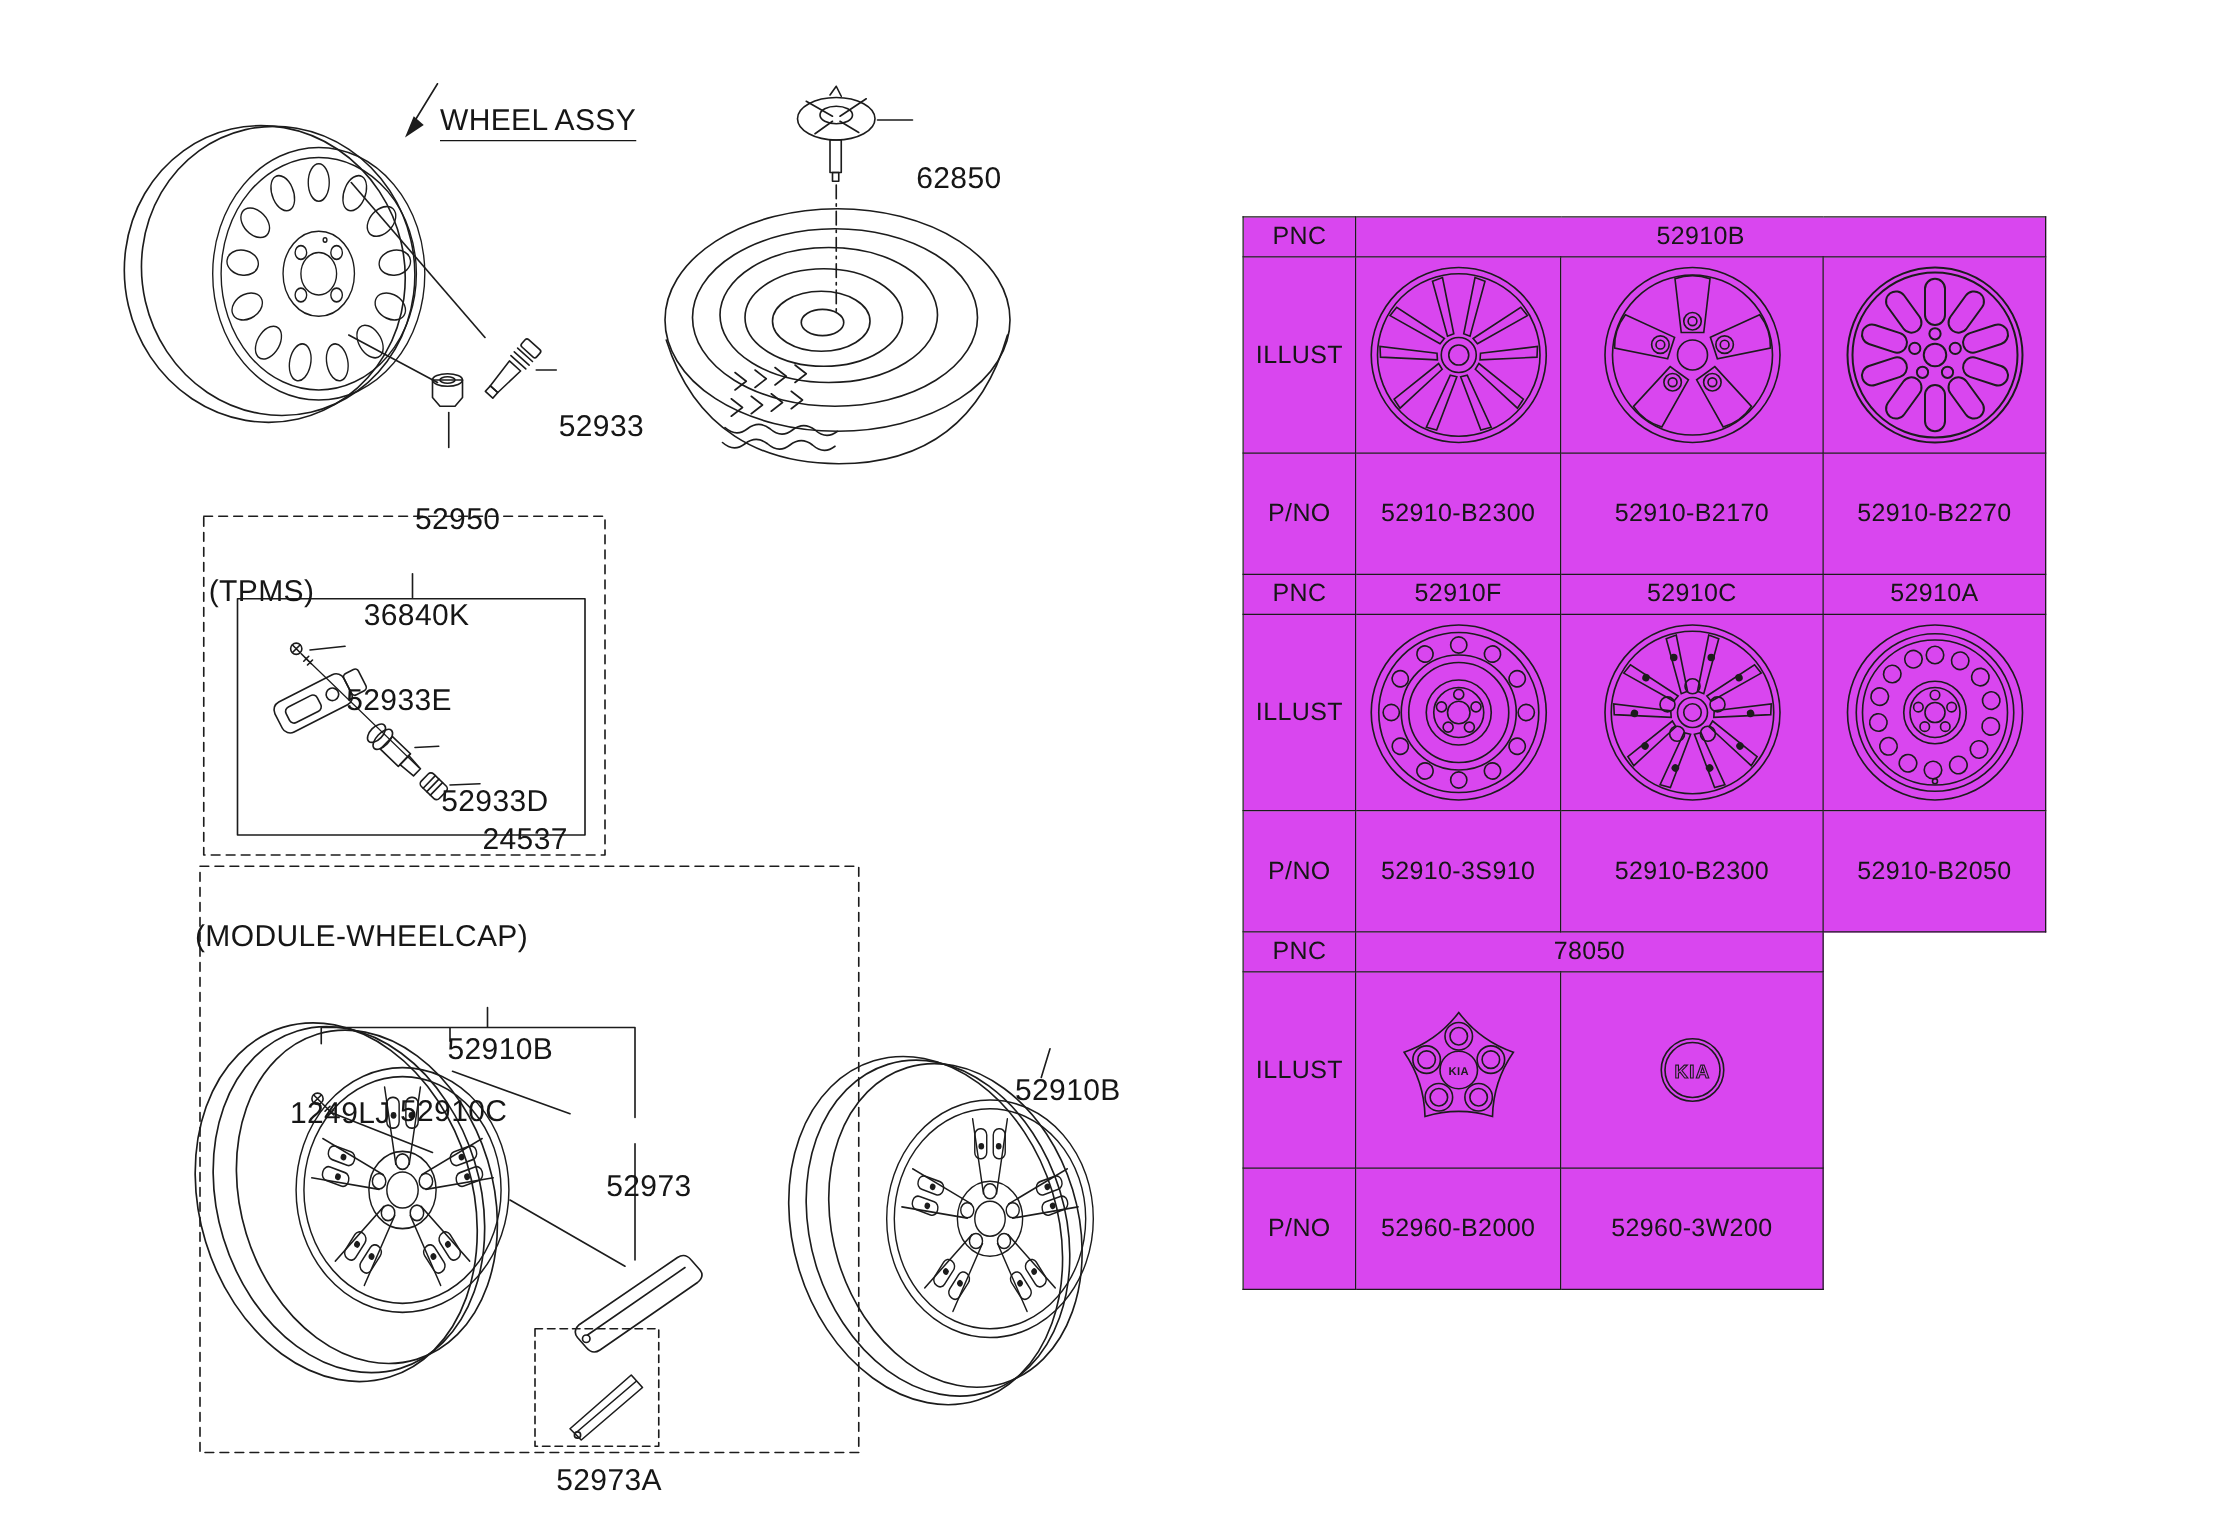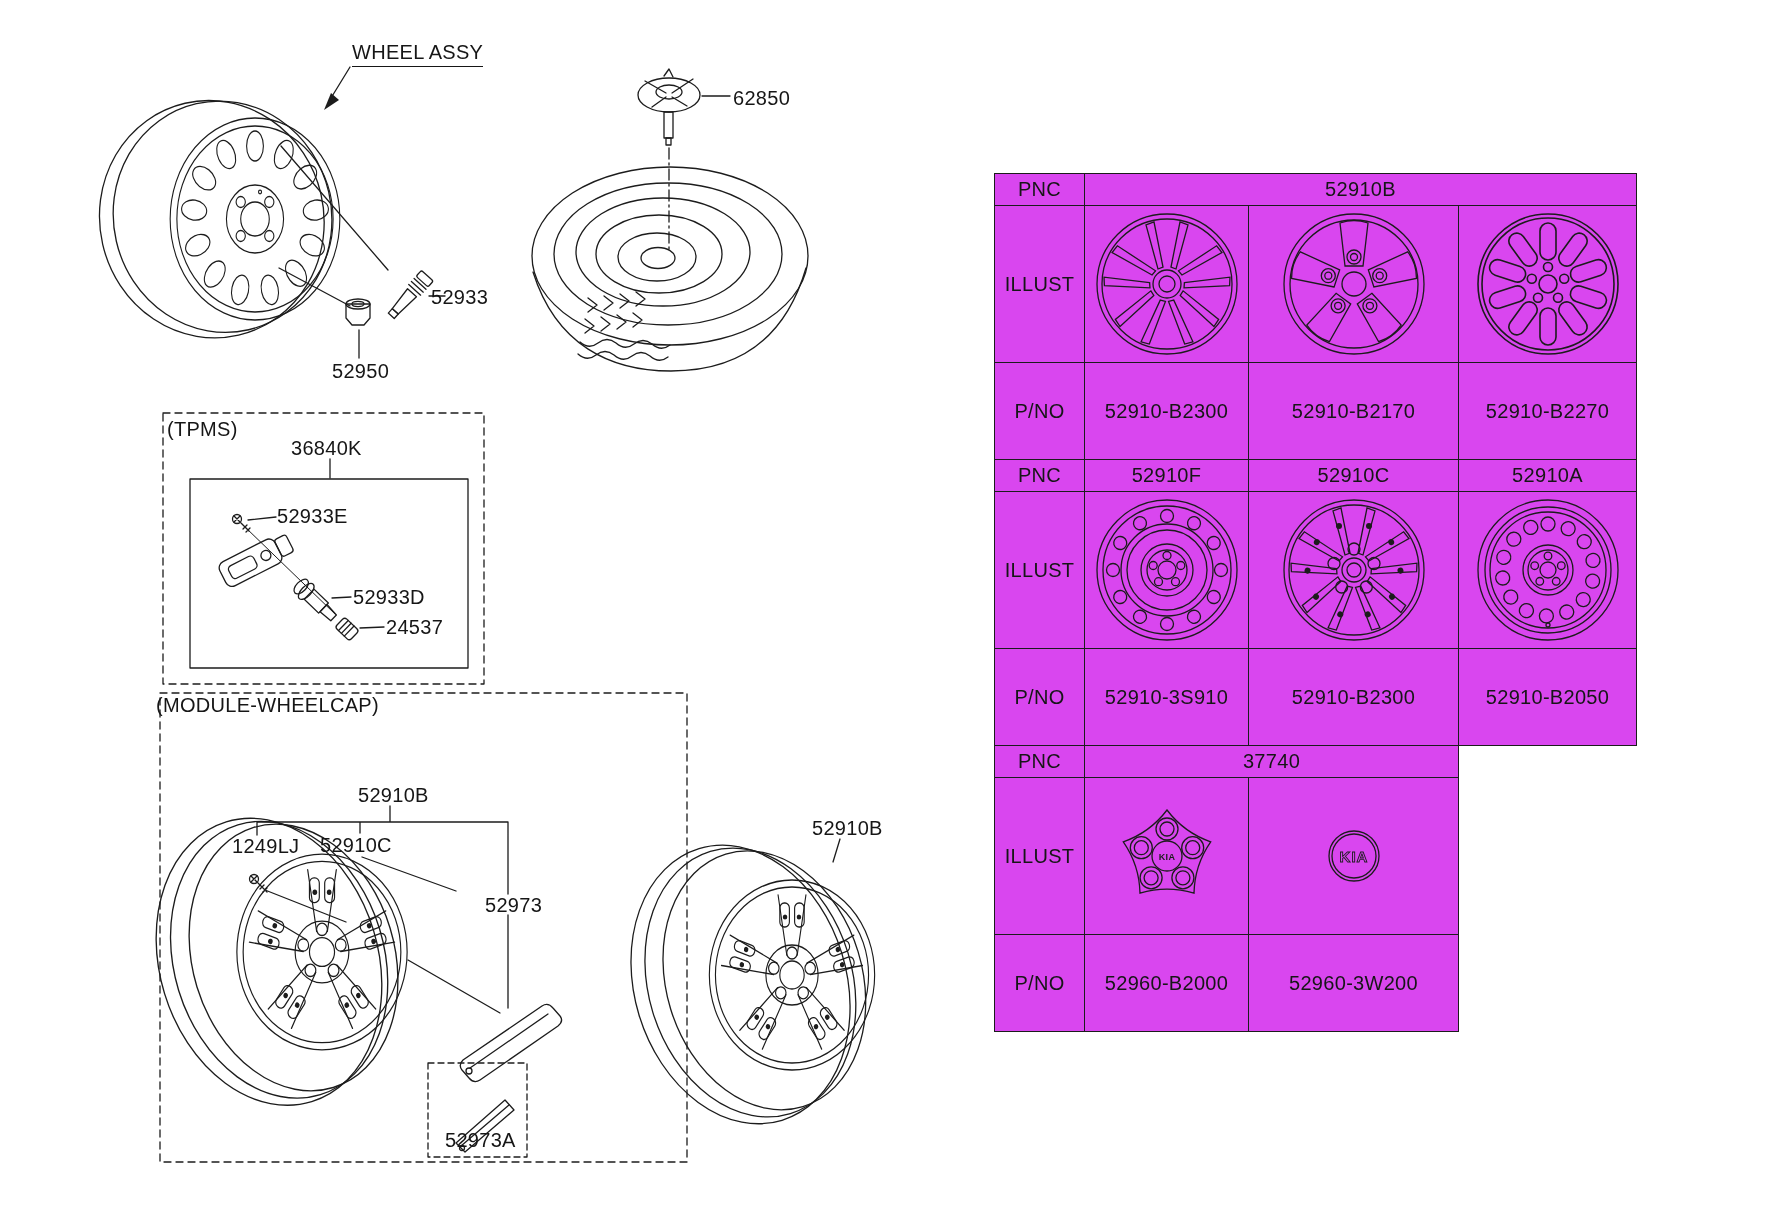--- a/index.html
+++ b/index.html
@@ -1,19 +1,19 @@
 <!DOCTYPE html>
 <html><head>
 <meta charset="utf-8">
 <style>
   html,body{margin:0;padding:0;background:#fff;}
   #stage{position:relative;width:1772px;height:1211px;background:#fff;overflow:hidden;
          font-family:"Liberation Sans", sans-serif;color:#161616;}
   #art{position:absolute;left:0;top:0;}
-  .lbl{position:absolute;font-size:20px;line-height:1.05;white-space:nowrap;color:#161616;letter-spacing:0.3px;}
+  .lbl{position:absolute;font-size:24px;line-height:1.05;white-space:nowrap;color:#161616;letter-spacing:0.3px;margin-top:42px;}
   .lbl.underlined{border-bottom:1.6px solid #161616;padding-bottom:3px;}
   .parts-table{position:absolute;left:994px;top:173px;border-collapse:collapse;table-layout:fixed;
                font-size:20px;color:#161616;}
   .parts-table td{border:1.4px solid #1c1c1c;text-align:center;vertical-align:middle;padding:0;
                   font-weight:normal;letter-spacing:0.3px;background:#d946ef;}
   .parts-table td.ghost{border:none;background:transparent;}
   .r-pnc td{height:31px;}
   .r-illust td{height:156px;}
   .r-pno td{height:96px;}
   .cellsvg{display:block;margin:0 auto;}
@@ -370,21 +370,21 @@
 
     <path d="M840,839 L833,862"></path>
     <g>
       <use href="#w-persp" transform="translate(792,975) scale(1.0)"></use>
     </g>
   </g>
 </svg>
 
 <div class="lbl underlined" style="left:352px;top:42px;">WHEEL ASSY</div>
 <div class="lbl" style="left:733px;top:88px;">62850</div>
-<div class="lbl" style="left:431px;top:287px;">52933</div>
+<div class="lbl" style="left:447px;top:287px;">52933</div>
 <div class="lbl" style="left:332px;top:361px;">52950</div>
 
 <div class="lbl" style="left:167px;top:419px;">(TPMS)</div>
 <div class="lbl" style="left:291px;top:438px;">36840K</div>
 <div class="lbl" style="left:277px;top:506px;text-align:right;">52933E</div>
 <div class="lbl" style="left:353px;top:587px;">52933D</div>
 <div class="lbl" style="left:386px;top:617px;text-align:center;">24537</div>
 
 <div class="lbl" style="left:156px;top:695px;">(MODULE-WHEELCAP)</div>
 <div class="lbl" style="left:358px;top:785px;">52910B</div>
@@ -467,21 +467,21 @@
     </td>
   </tr>
   <tr class="r-pno">
     <td>P/NO</td>
     <td>52910-3S910</td>
     <td>52910-B2300</td>
     <td>52910-B2050</td>
   </tr>
   <tr class="r-pnc">
     <td>PNC</td>
-    <td colspan="2">37740</td>
+    <td colspan="2">78050</td>
     <td class="ghost"></td>
   </tr>
   <tr class="r-illust">
     <td>ILLUST</td>
     <td>
       <svg class="cellsvg" width="104" height="104" viewBox="-52 -52 104 104">
               <g stroke="#1c1c1c" fill="none" stroke-width="1.3">
                 <use href="#cap-star"></use>
               </g>
             </svg>

